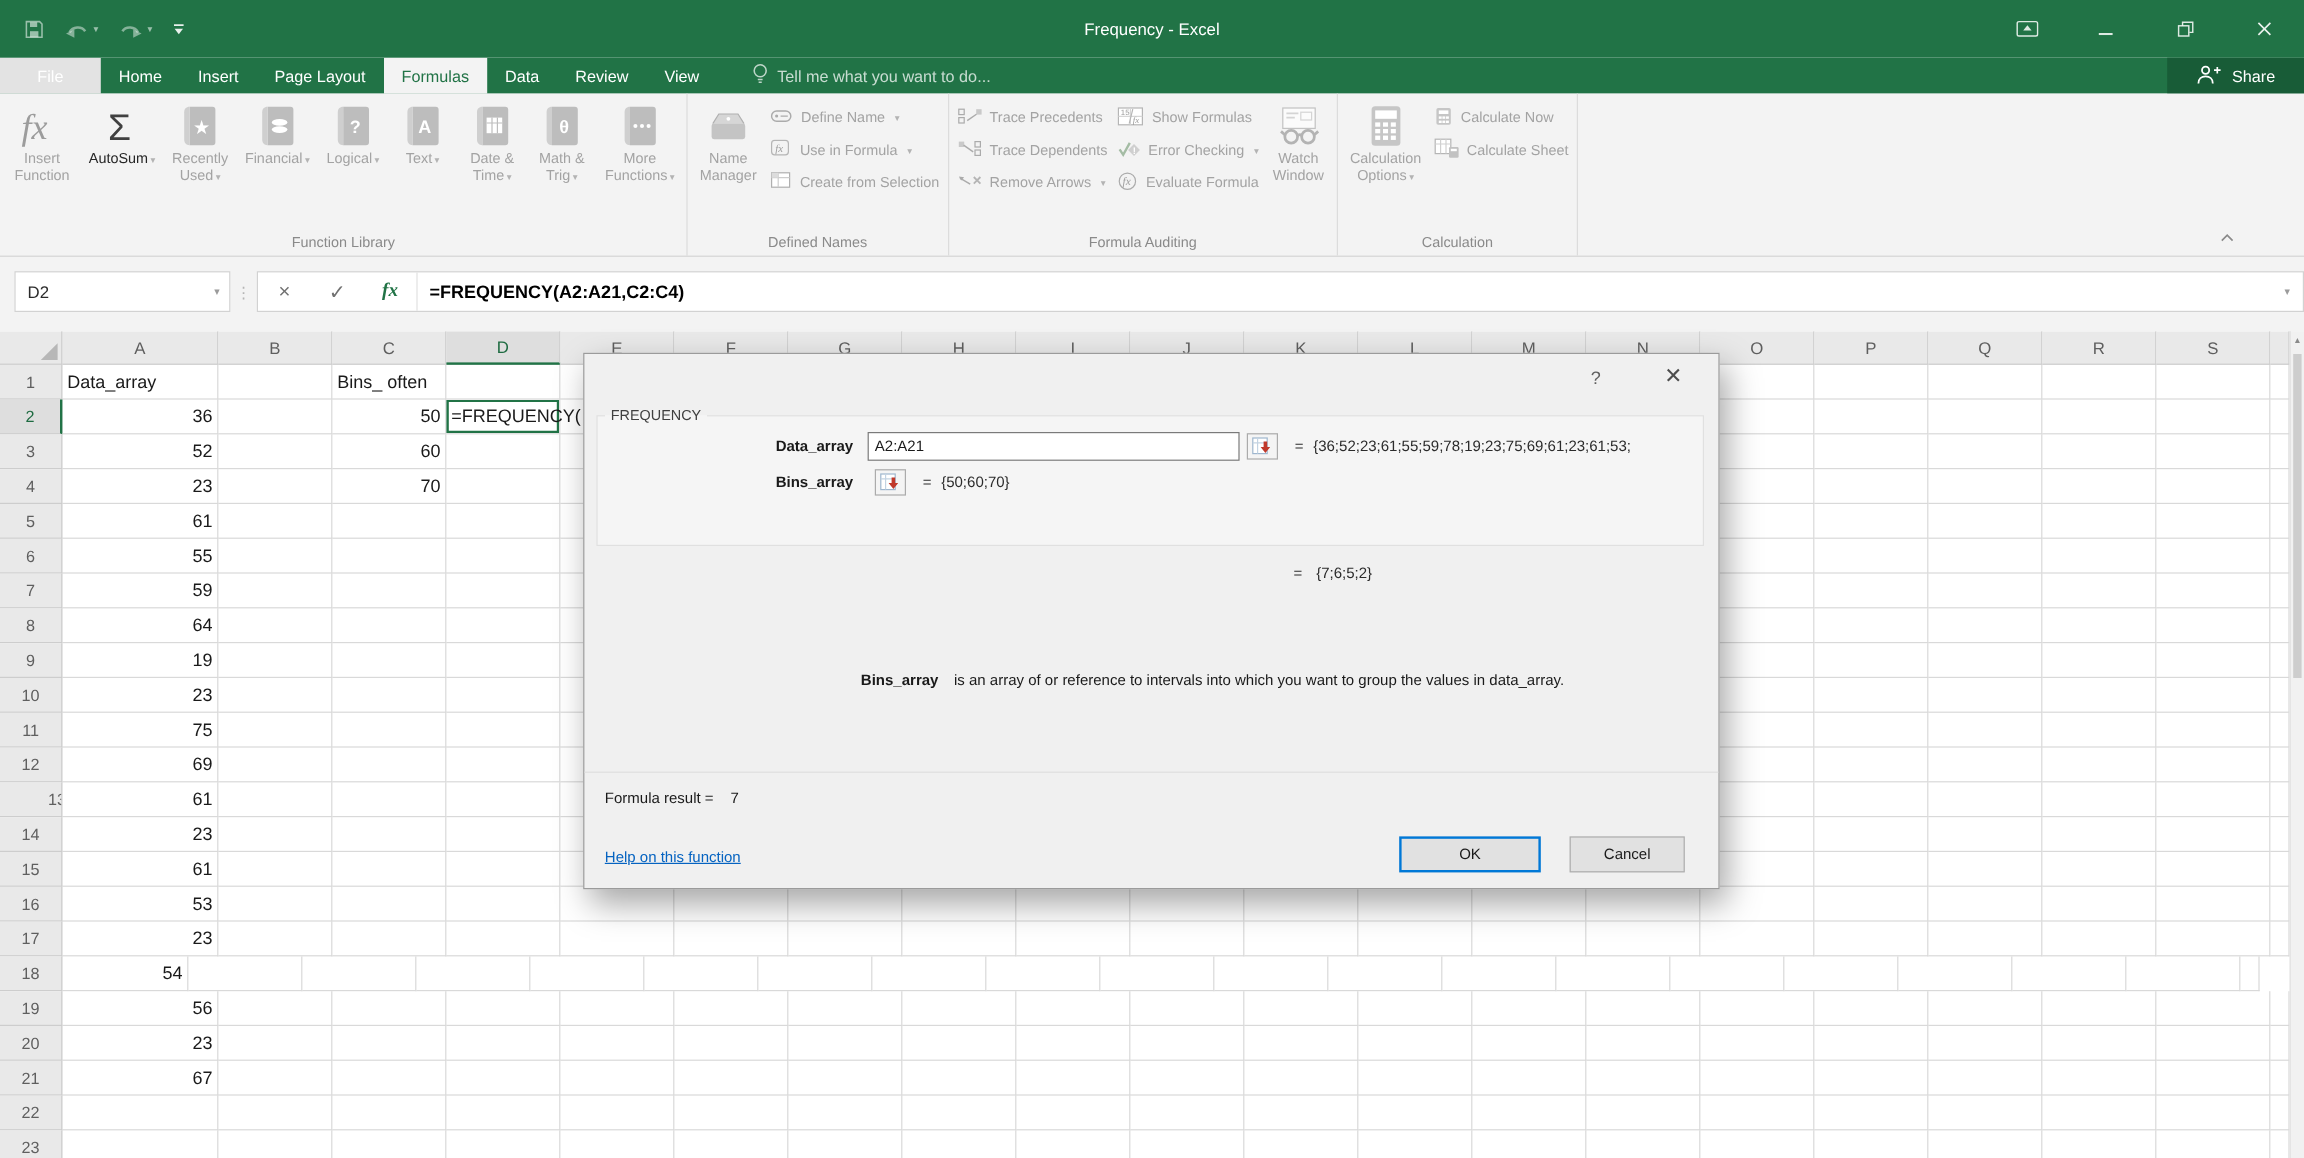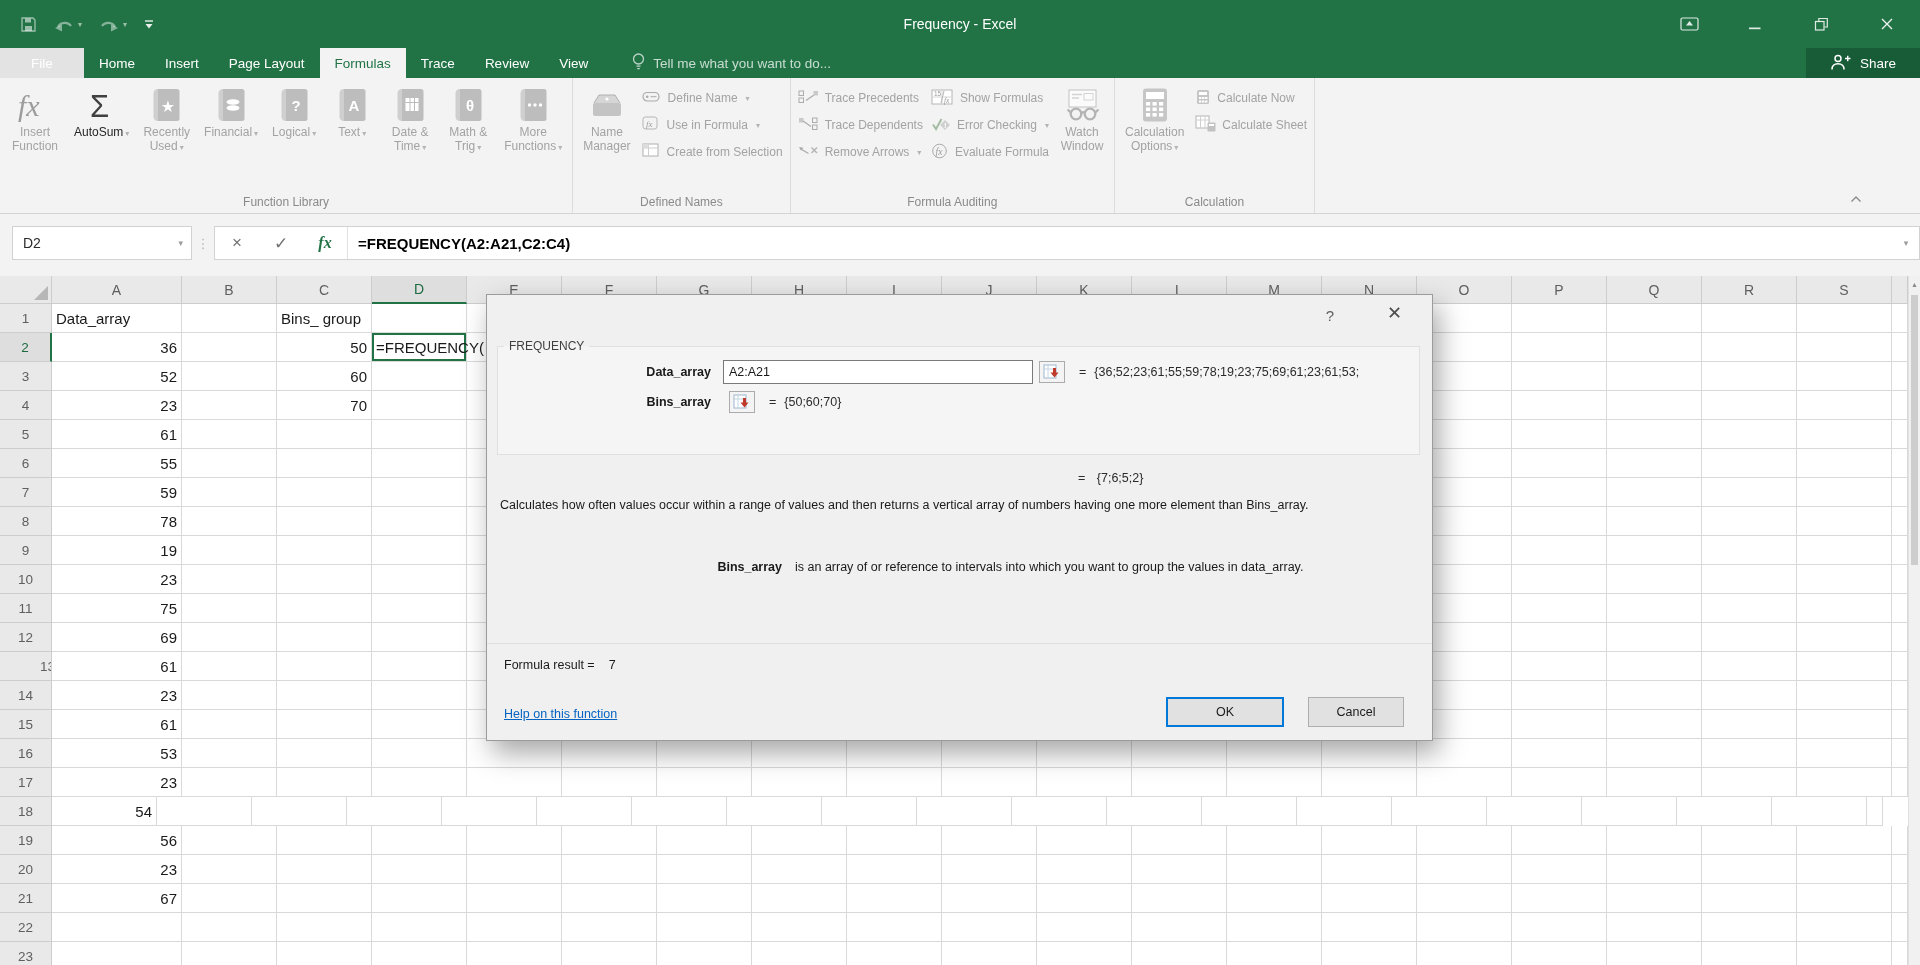--- a/index.html
+++ b/index.html
@@ -163,21 +163,21 @@
   </div>
 </div>
 
 <div class="tabrow">
   <div class="tab file">File</div>
   <div id="tabs-host" style="display:flex">
       <div class="tab">Home</div>
       <div class="tab">Insert</div>
       <div class="tab">Page Layout</div>
       <div class="tab active">Formulas</div>
-      <div class="tab">Trace</div>
+      <div class="tab">Data</div>
       <div class="tab">Review</div>
       <div class="tab">View</div>
     </div>
   <div class="tellme">
     <span><svg width="15" height="19" viewBox="0 0 15 19">
           <circle cx="7.5" cy="7" r="5" fill="none" stroke="rgba(255,255,255,.7)" stroke-width="1.3"></circle>
           <path d="M5.5 14.2h4M6.2 16.6h2.6" stroke="rgba(255,255,255,.7)" stroke-width="1.3"></path>
         </svg></span>
     <span>Tell me what you want to do...</span>
   </div>
@@ -506,21 +506,21 @@
       <div class="gc ghead" style="width: 95px; height: 28px;">P</div>
       <div class="gc ghead" style="width: 95px; height: 28px;">Q</div>
       <div class="gc ghead" style="width: 95px; height: 28px;">R</div>
       <div class="gc ghead" style="width: 95px; height: 28px;">S</div>
       <div class="gc ghead" style="width: 16px; height: 28px;"></div>
     </div>
     <div class="grow">
       <div class="gc ghead rowh" style="width: 52px; height: 29px;">1</div>
       <div class="gc" style="width: 130px; height: 29px;">Data_array</div>
       <div class="gc" style="width: 95px; height: 29px;"></div>
-      <div class="gc" style="width: 95px; height: 29px;">Bins_ group</div>
+      <div class="gc" style="width: 95px; height: 29px;">Bins_ often</div>
       <div class="gc" style="width: 95px; height: 29px;"></div>
       <div class="gc" style="width: 95px; height: 29px;"></div>
       <div class="gc" style="width: 95px; height: 29px;"></div>
       <div class="gc" style="width: 95px; height: 29px;"></div>
       <div class="gc" style="width: 95px; height: 29px;"></div>
       <div class="gc" style="width: 95px; height: 29px;"></div>
       <div class="gc" style="width: 95px; height: 29px;"></div>
       <div class="gc" style="width: 95px; height: 29px;"></div>
       <div class="gc" style="width: 95px; height: 29px;"></div>
       <div class="gc" style="width: 95px; height: 29px;"></div>
@@ -665,21 +665,21 @@
       <div class="gc" style="width: 95px; height: 29px;"></div>
       <div class="gc" style="width: 95px; height: 29px;"></div>
       <div class="gc" style="width: 95px; height: 29px;"></div>
       <div class="gc" style="width: 95px; height: 29px;"></div>
       <div class="gc" style="width: 95px; height: 29px;"></div>
       <div class="gc" style="width: 95px; height: 29px;"></div>
       <div class="gc" style="width: 16px; height: 29px;"></div>
     </div>
     <div class="grow">
       <div class="gc ghead rowh" style="width: 52px; height: 29px;">8</div>
-      <div class="gc num" style="width: 130px; height: 29px;">78</div>
+      <div class="gc num" style="width: 130px; height: 29px;">64</div>
       <div class="gc" style="width: 95px; height: 29px;"></div>
       <div class="gc" style="width: 95px; height: 29px;"></div>
       <div class="gc" style="width: 95px; height: 29px;"></div>
       <div class="gc" style="width: 95px; height: 29px;"></div>
       <div class="gc" style="width: 95px; height: 29px;"></div>
       <div class="gc" style="width: 95px; height: 29px;"></div>
       <div class="gc" style="width: 95px; height: 29px;"></div>
       <div class="gc" style="width: 95px; height: 29px;"></div>
       <div class="gc" style="width: 95px; height: 29px;"></div>
       <div class="gc" style="width: 95px; height: 29px;"></div>
@@ -1077,21 +1077,20 @@
       <div class="aeq">=</div>
       <div class="ares">{50;60;70}</div>
     </div>
   </fieldset>
 
   <div class="arrres">
     <span class="aeq">=</span>
     <span>{7;6;5;2}</span>
   </div>
 
-  <div class="ddesc">Calculates how often values occur within a range of values and then returns a vertical array of numbers having one more element than Bins_array.</div>
 
   <div class="binsrow">
     <div class="binslabel">Bins_array</div>
     <div class="binstext">is an array of or reference to intervals into which you want to group the values in data_array.</div>
   </div>
 
   <div class="ddiv"></div>
   <div class="fres">
     <span>Formula result = </span>
     <span class="fresval">7</span>

